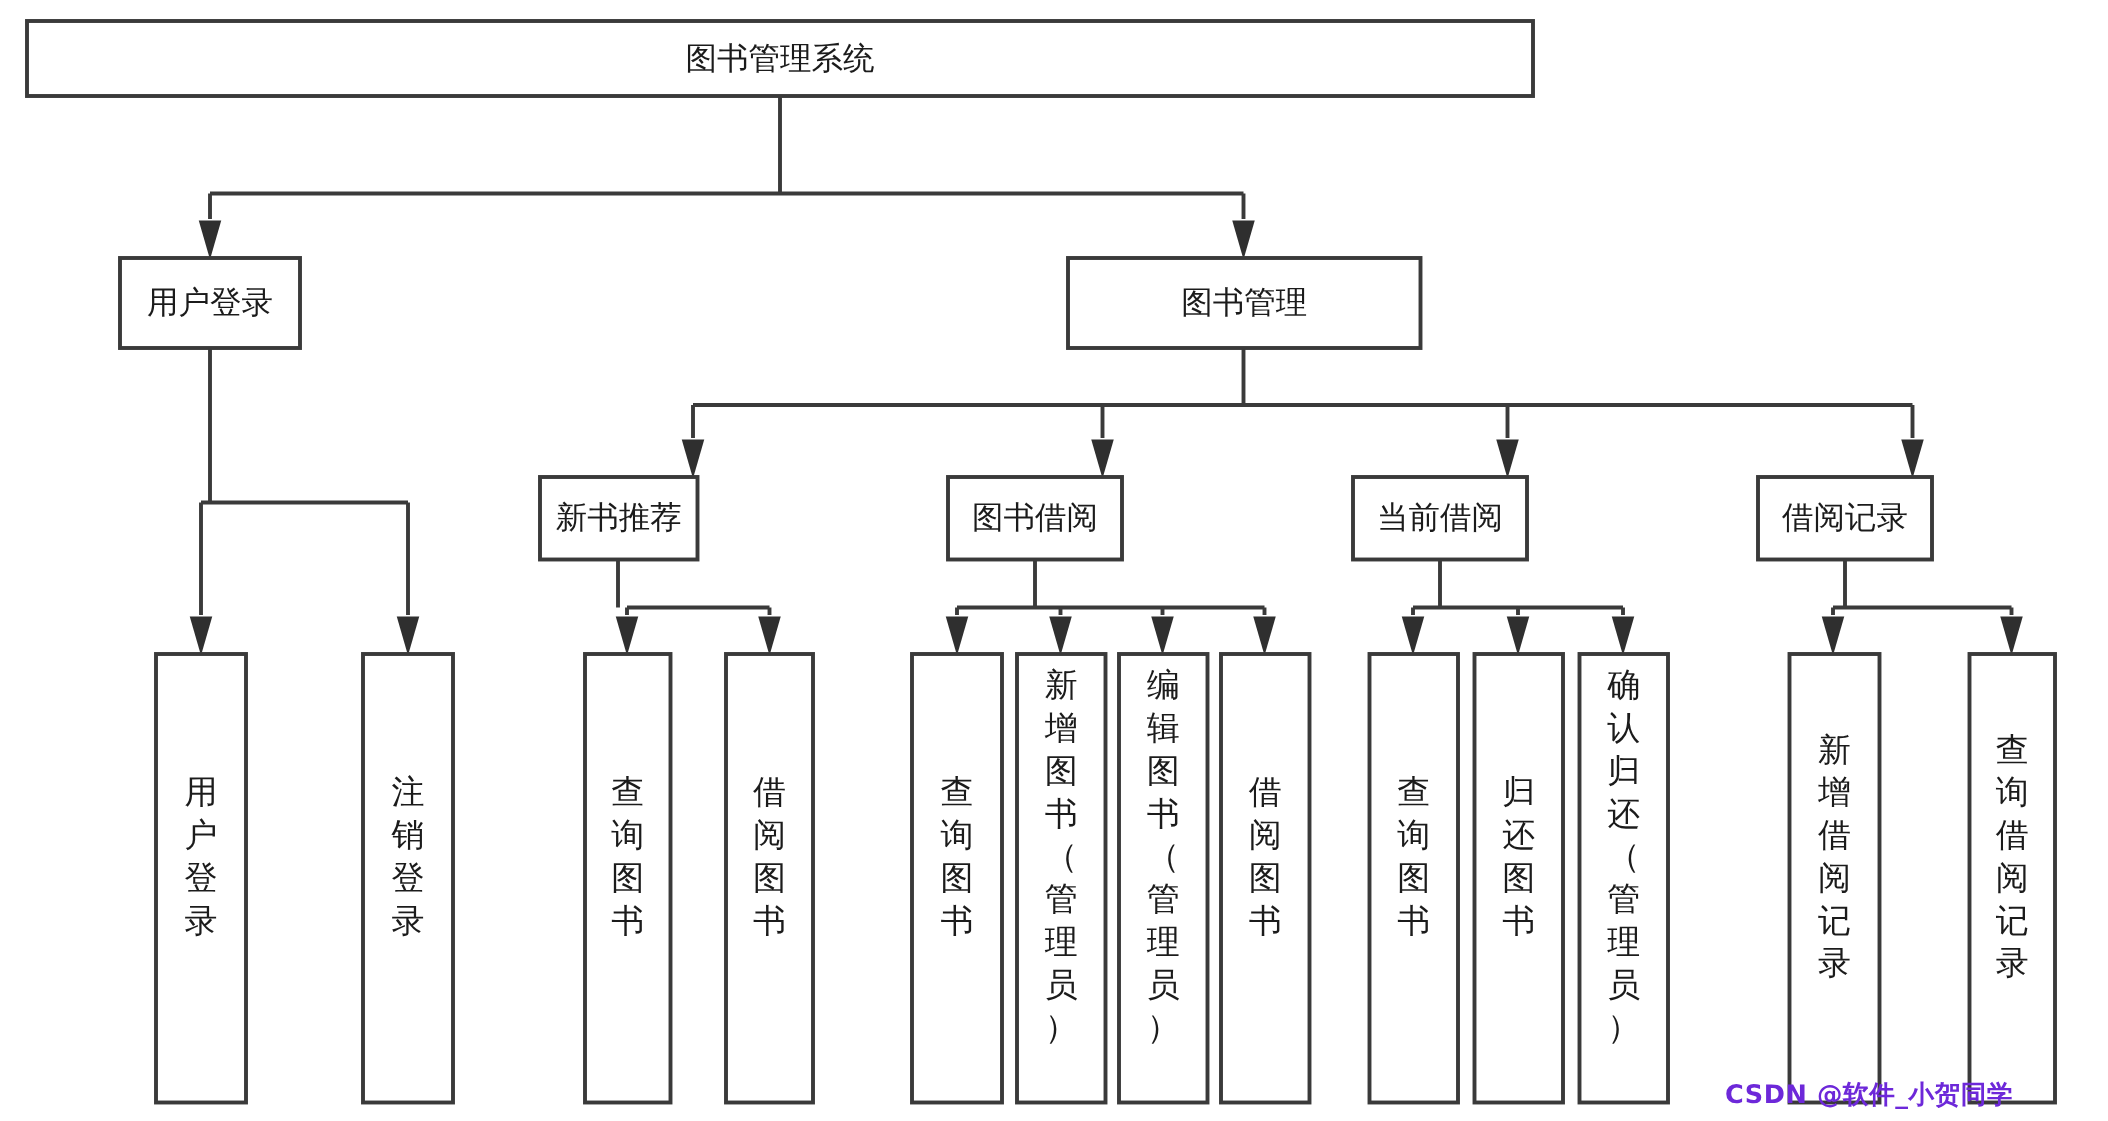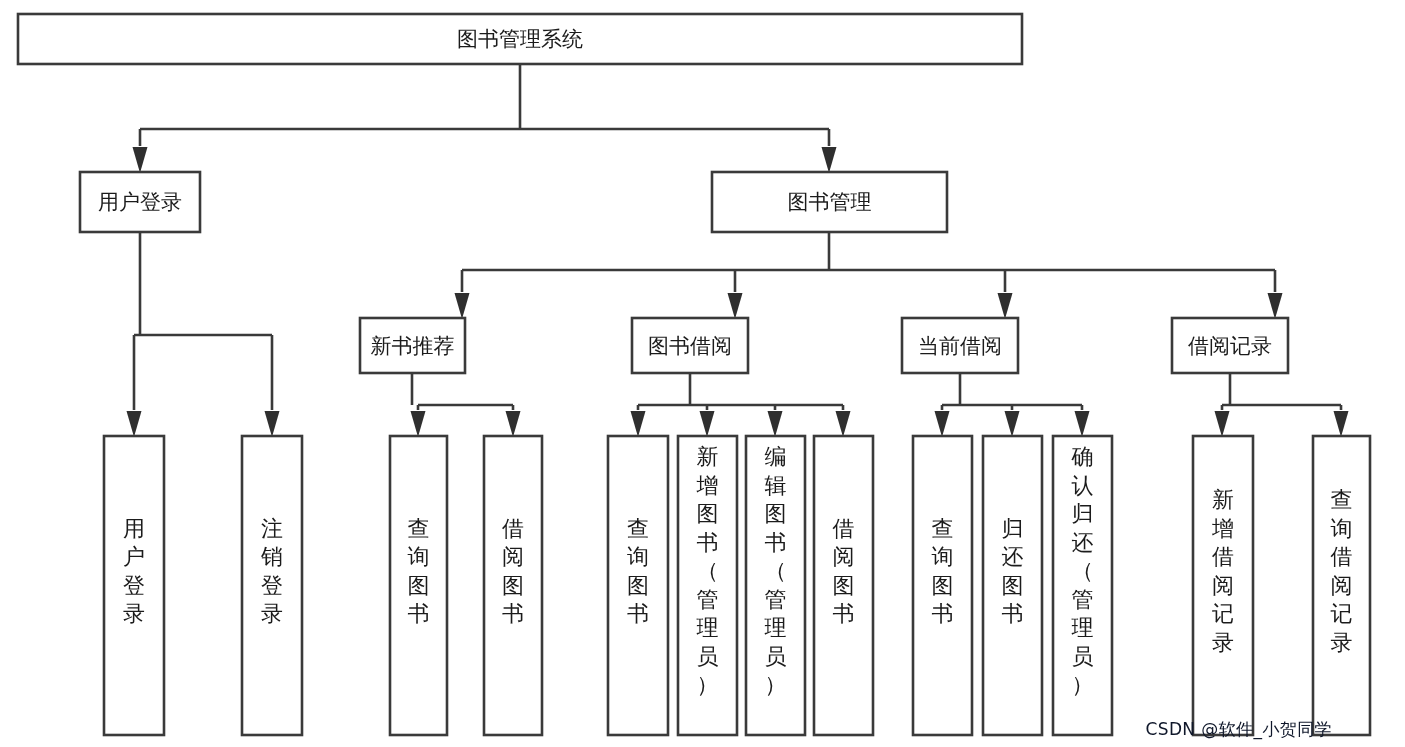--- a/index.html
+++ b/index.html
@@ -52,28 +52,29 @@
     dominant-baseline: middle;
   }
   .node-label-v {
     fill: #1b1b1b;
     font-family: "DejaVu Sans", "Liberation Sans", sans-serif;
     font-size: 22px;
     text-anchor: middle;
   }
   .watermark-text {
     position: absolute;
-    right: 18px;
+    right: 8px;
     bottom: 6px;
     font-family: "DejaVu Sans", "Liberation Sans", sans-serif;
     font-size: 17px;
-    color: #0f172a;
+    color: #6d28d9;
     white-space: nowrap;
     letter-spacing: 0.4px;
     user-select: none;
+    font-weight: bold;
   }
 </style>
 </head>
 <body>
 
 <div id="diagram-root">
   <svg id="diagram-svg" viewBox="0 0 1405 747">
     <g id="edges-layer">
         <g>
           <line x1="520" y1="64" x2="520" y2="129" class="connector"></line>

